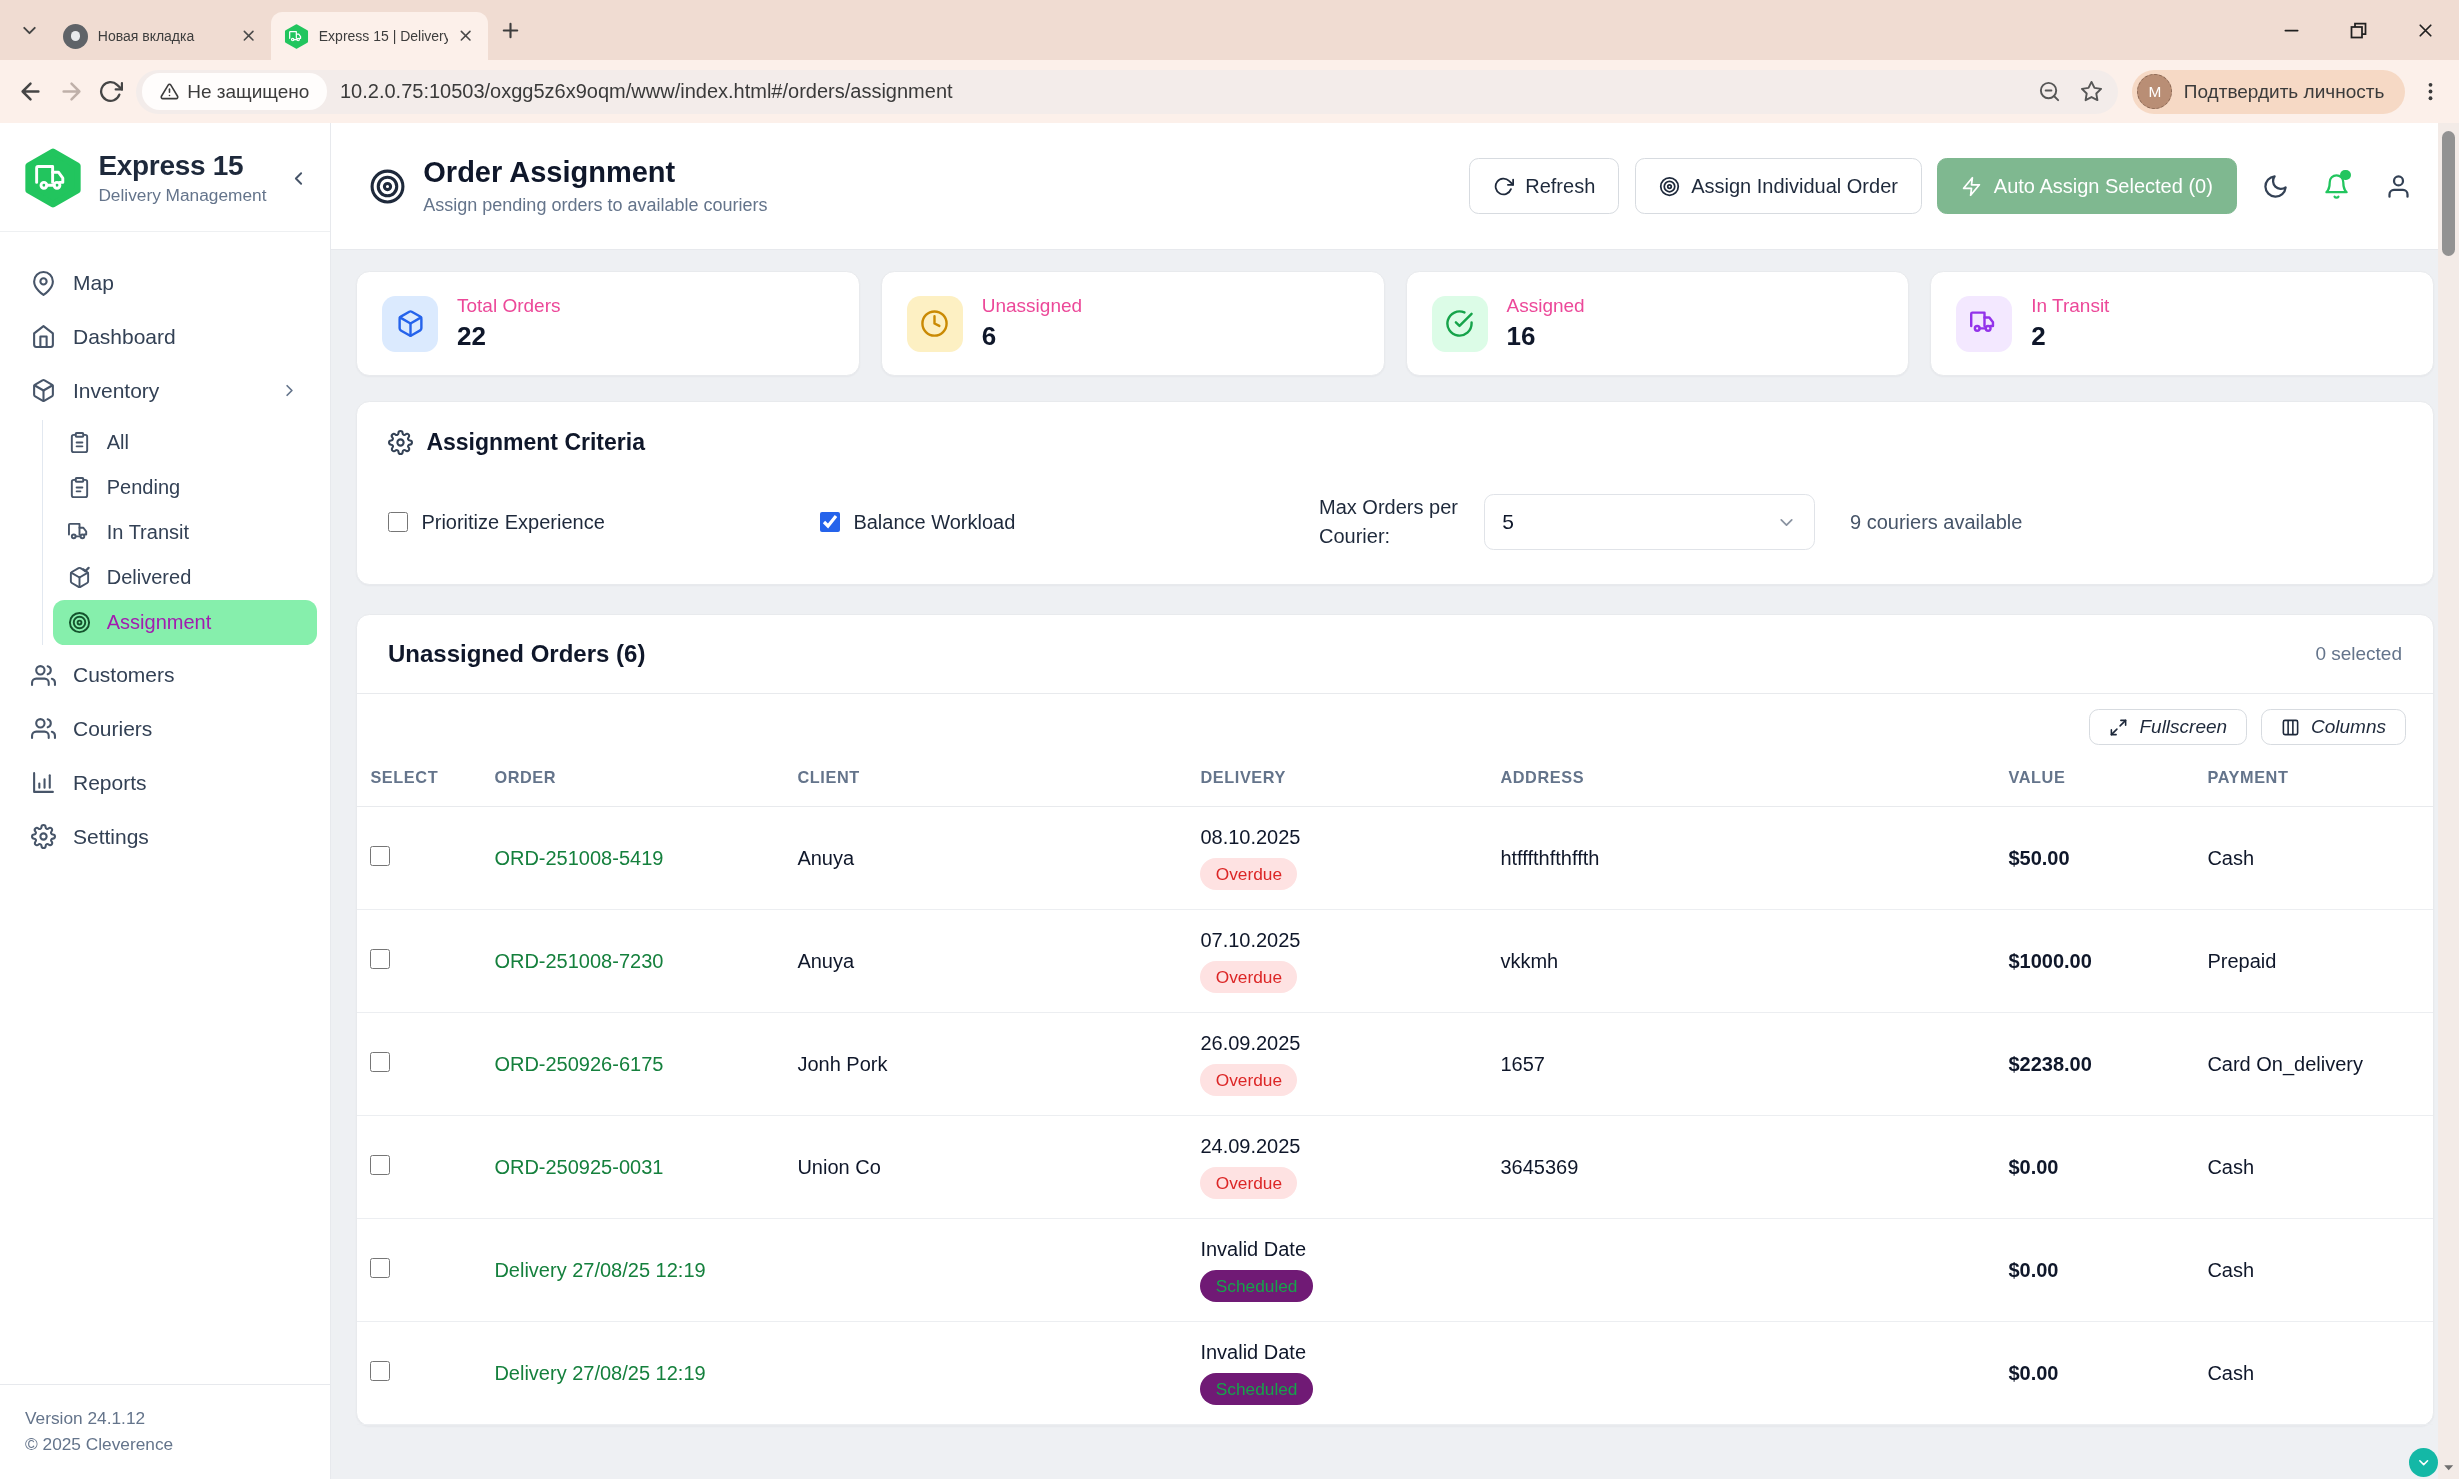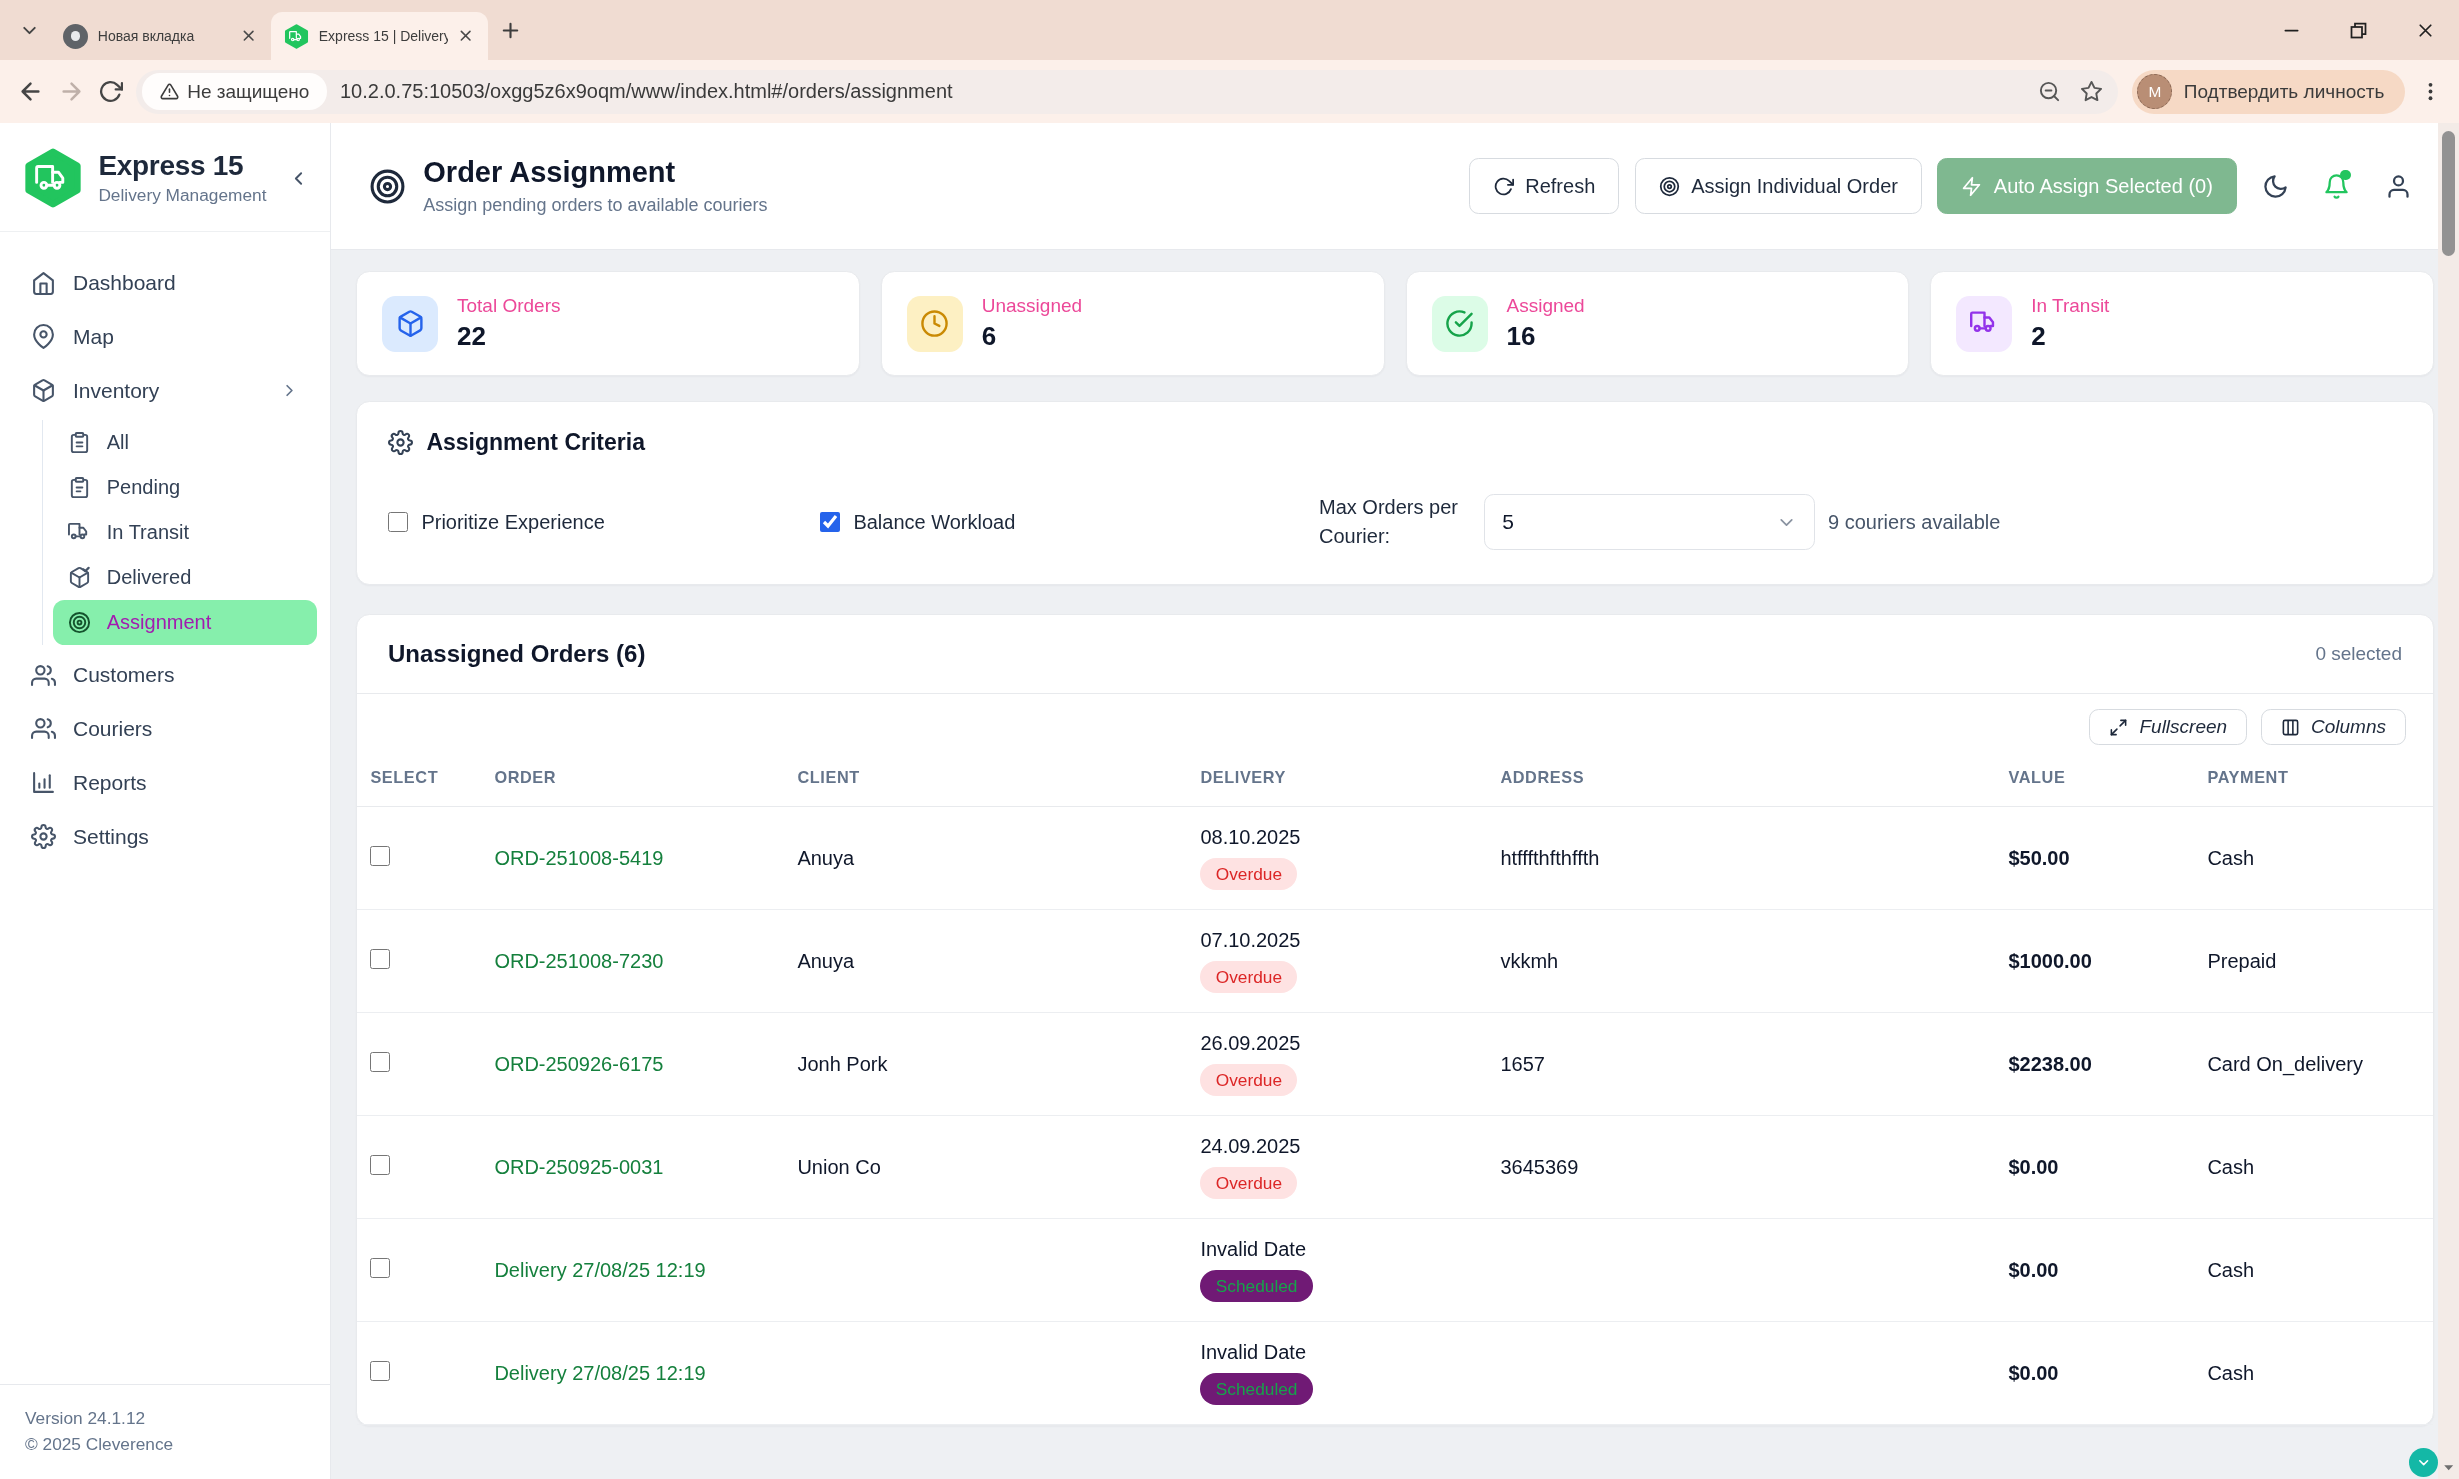--- a/index.html
+++ b/index.html
@@ -101,21 +101,21 @@
   .check-group { display:flex; align-items:center; gap:13.4px; font-size:20px; color:#1e293b; }
   .check-group input { width:20px; height:20px; accent-color:#2563eb; cursor:pointer; }
   .cg1 { width:432px; }
   .cg2 { width:499px; }
   .max-orders { display:flex; align-items:center; gap:19px; }
   .max-label { width:146px; font-size:20px; color:#1e293b; line-height:1.45; }
   .select-box { width:331px; height:56px; border:1px solid #e0e3e8; border-radius:9.6px; display:flex;
     align-items:center; padding:0 17.3px; font-size:21px; color:#0f172a; cursor:pointer; background:#fff; }
   .select-box .val { flex:1; }
   .select-box .caret { color:#8a93a1; }
-  .couriers-note { margin-left:13px; font-size:20px; color:#475569; }
+  .couriers-note { margin-left:35px; font-size:20px; color:#475569; }
 
   
   .orders-card { margin-top:29px; }
   .oc-header { display:flex; align-items:center; justify-content:space-between; padding:25px 31px;
     border-bottom:1px solid #e8eaed; }
   .oc-title { font-size:24px; font-weight:bold; color:#0f172a; }
   .oc-selected { font-size:19px; color:#64748b; }
   .oc-toolbar { display:flex; justify-content:flex-end; gap:13.4px; padding:15.4px 27px 13.4px; }
   .btn.small { height:36px; font-size:19px; padding:0 19px;font-style:italic; }
   table { width:100%; border-collapse:collapse; table-layout:fixed; }
@@ -286,34 +286,34 @@
         <svg width="21" height="21" viewBox="0 0 24 24" fill="none" stroke="currentColor" stroke-width="2.2" stroke-linecap="round" stroke-linejoin="round">
             <path d="M15 18l-6-6 6-6"></path>
           </svg>
       </span>
     </div>
 
     <nav class="nav-list">
       <div class="nav-item">
         <span class="nico">
             <svg width="25" height="25" viewBox="0 0 24 24" fill="none" stroke="currentColor" stroke-width="2" stroke-linecap="round" stroke-linejoin="round">
-              <path d="M3 9l9-7 9 7v11a2 2 0 0 1-2 2H5a2 2 0 0 1-2-2z"></path>
-              <path d="M9 22V12h6v10"></path>
-            </svg>
-          </span>
-        <span class="nlabel">Dashboard</span>
+              <path d="M21 10c0 7-9 13-9 13s-9-6-9-13a9 9 0 0 1 18 0z"></path>
+              <circle cx="12" cy="10" r="3"></circle>
+            </svg>
+          </span>
+        <span class="nlabel">Map</span>
       </div>
       <div class="nav-item">
         <span class="nico">
             <svg width="25" height="25" viewBox="0 0 24 24" fill="none" stroke="currentColor" stroke-width="2" stroke-linecap="round" stroke-linejoin="round">
-              <path d="M21 10c0 7-9 13-9 13s-9-6-9-13a9 9 0 0 1 18 0z"></path>
-              <circle cx="12" cy="10" r="3"></circle>
-            </svg>
-          </span>
-        <span class="nlabel">Map</span>
+              <path d="M3 9l9-7 9 7v11a2 2 0 0 1-2 2H5a2 2 0 0 1-2-2z"></path>
+              <path d="M9 22V12h6v10"></path>
+            </svg>
+          </span>
+        <span class="nlabel">Dashboard</span>
       </div>
       <div class="nav-item">
         <span class="nico">
             <svg width="25" height="25" viewBox="0 0 24 24" fill="none" stroke="currentColor" stroke-width="2" stroke-linecap="round" stroke-linejoin="round">
               <path d="M21 16V8a2 2 0 0 0-1-1.73l-7-4a2 2 0 0 0-2 0l-7 4A2 2 0 0 0 3 8v8a2 2 0 0 0 1 1.73l7 4a2 2 0 0 0 2 0l7-4A2 2 0 0 0 21 16z"></path>
               <path d="M3.27 6.96L12 12.01l8.73-5.05"></path>
               <path d="M12 22.08V12"></path>
             </svg>
           </span>
         <span class="nlabel">Inventory</span>

